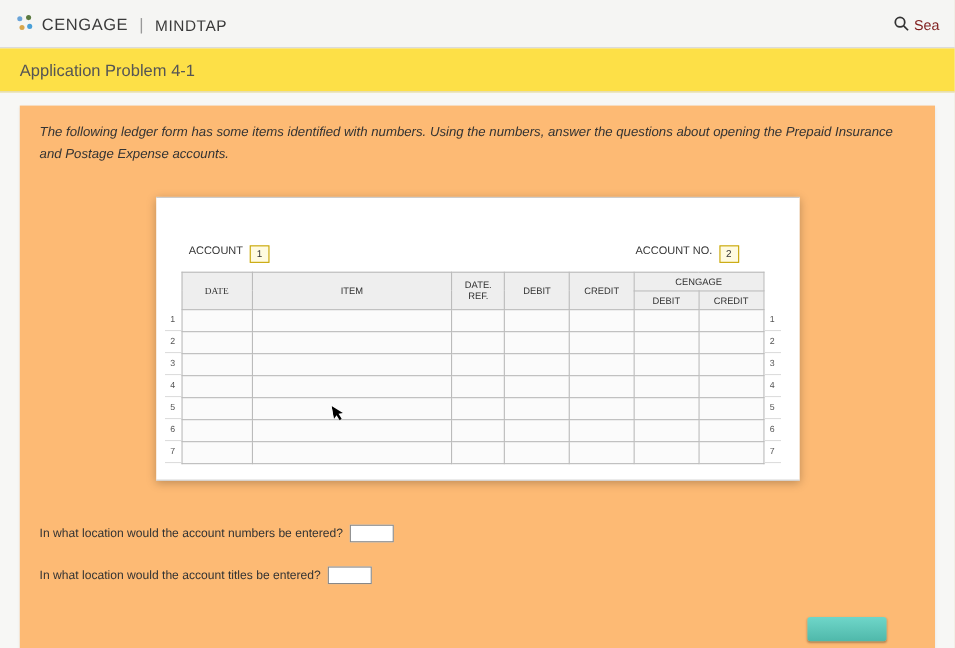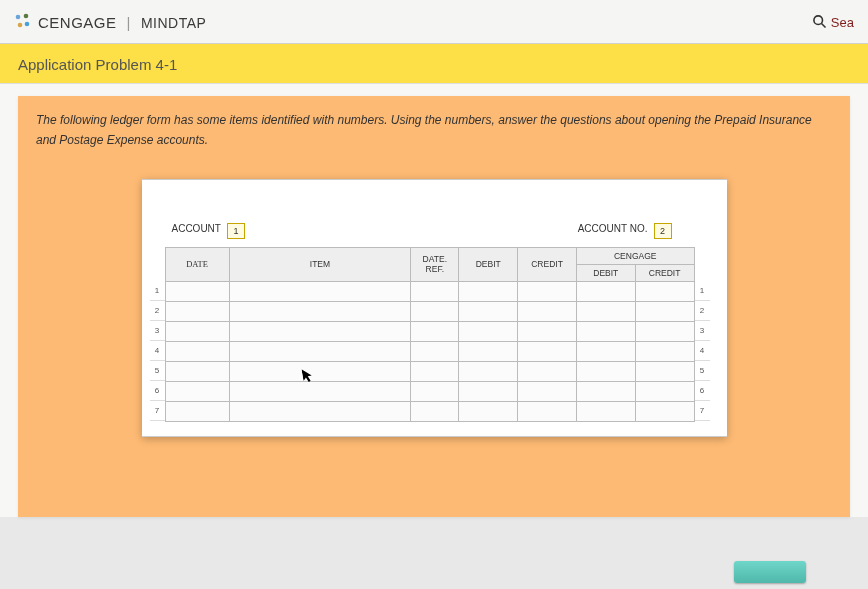--- a/index.html
+++ b/index.html
@@ -330,20 +330,30 @@
           <div>2</div>
           <div>3</div>
           <div>4</div>
           <div>5</div>
           <div>6</div>
           <div>7</div>
         </div>
       </div>
     </div>
 
+    <div class="questions">
+      <div class="qrow">
+        <span>In what location would the account numbers be entered?</span>
+        <input class="ansbox" style="">
+      </div>
+      <div class="qrow">
+        <span>In what location would the account titles be entered?</span>
+        <input class="ansbox" style="">
+      </div>
+    </div>
   </div>
 </div>
 
 <div class="cursor">
   <svg width="12" height="16" viewBox="0 0 12 16">
     <path d="M0 0 L0 12 L3 9 L5 14 L7 13 L5 8 L9 8 Z" fill="#000"></path>
   </svg>
 </div>
 
 <div class="footer-btn"></div>

